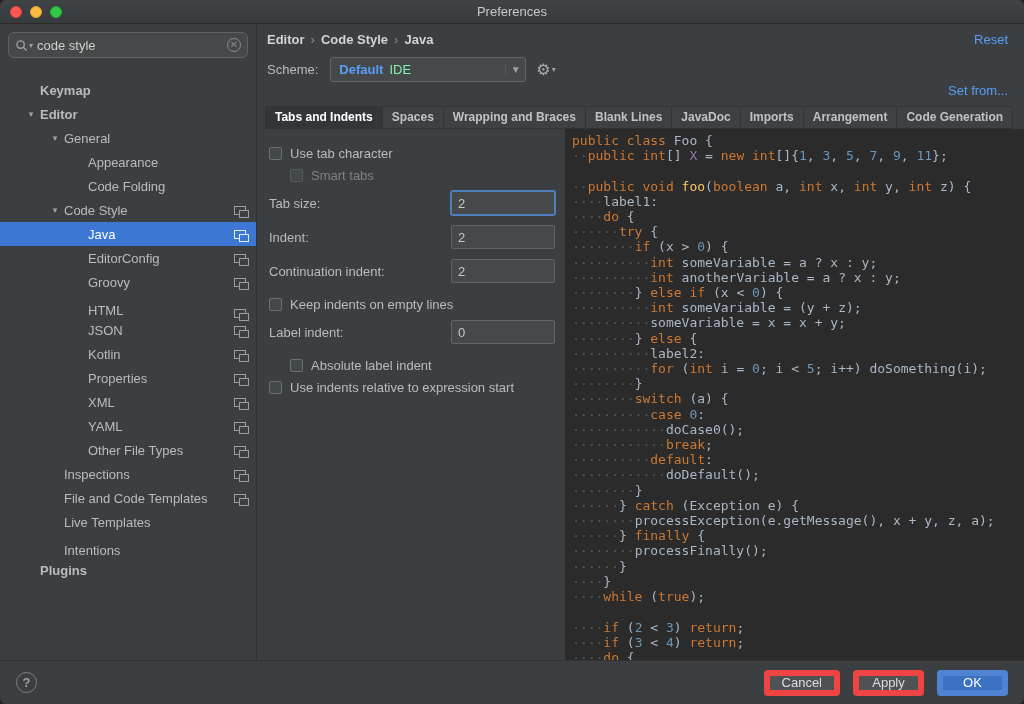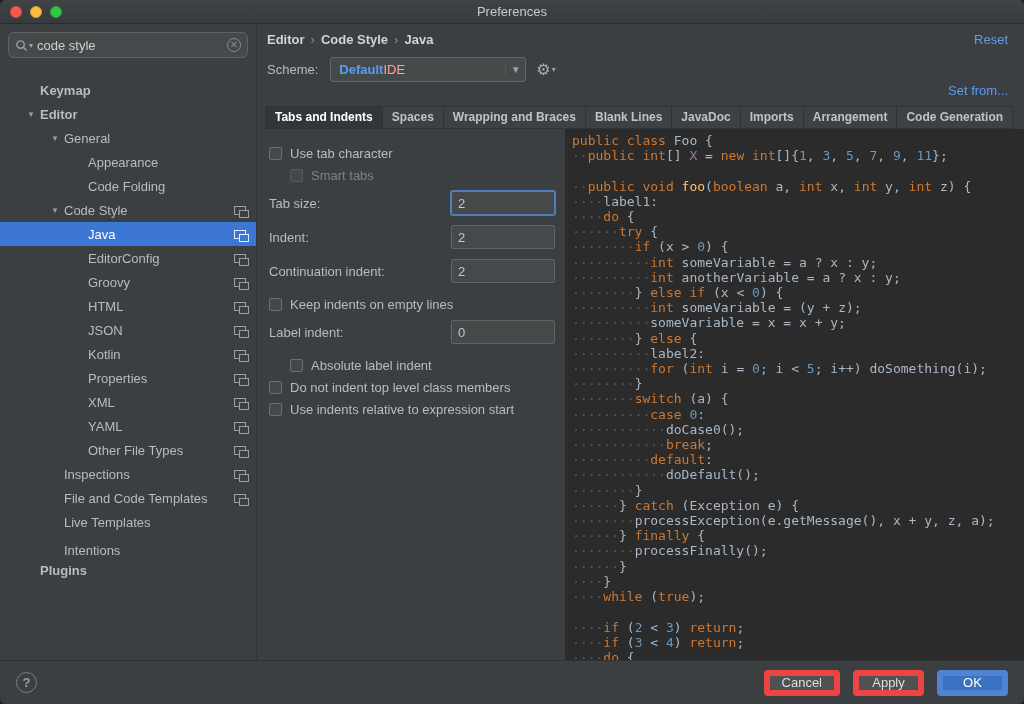--- a/index.html
+++ b/index.html
@@ -62,21 +62,21 @@
   .link { color:var(--link,#589df6); cursor:pointer; }
   .reset-link { position:absolute; right:16px; top:8px; }
   .setfrom-link { position:absolute; right:16px; top:59px; }
   .scheme-row { position:absolute; left:10px; top:33px; display:flex; align-items:center; }
   .scheme-label { margin-right:12px; }
   .combo {
     width:196px; height:25px; background:#45494a; border:1px solid #646464; border-radius:3px;
     display:flex; align-items:center; padding:0 0 0 8px; cursor:pointer;
   }
   .combo-value { color:var(--link,#589df6); font-weight:bold; }
-  .combo-suffix { color:#fca5a5; flex:1; }
+  .combo-suffix { color:#86efac; margin-left:6px; flex:1; }
   .combo-arrow { width:20px; text-align:center; color:#9da0a2; font-size:10px; border-left:1px solid #55585a; }
   .gear { margin-left:10px; color:#a7abad; font-size:16px; cursor:pointer; display:flex; align-items:center; }
   .gear-caret { font-size:8px; color:#9da0a2; margin-left:1px; }
   
   .tabs-row { position:absolute; left:0; right:0; bottom:0; display:flex; padding-left:8px;font-weight:bold; }
   .tab {
     padding:3px 9px 4px; font-size:12px; color:#c2c2c2; border:1px solid #313436;
     background:#3e4143; margin-right:-1px; cursor:pointer; white-space:nowrap;
   }
   .tab.selected { background:#333638; color:#ffffff; }
@@ -188,21 +188,21 @@
           <div class="tree-row" style="padding-left: 70px;">
             <span class="tree-arrow"></span>
             <span class="tree-label">EditorConfig</span>
             <span class="screens-icon"></span>
           </div>
           <div class="tree-row" style="padding-left: 70px;">
             <span class="tree-arrow"></span>
             <span class="tree-label">Groovy</span>
             <span class="screens-icon"></span>
           </div>
-          <div class="tree-row" style="padding-left: 70px;">
+          <div class="tree-row" style="padding-left: 70px; align-items: flex-end;">
             <span class="tree-arrow"></span>
             <span class="tree-label">HTML</span>
             <span class="screens-icon"></span>
           </div>
           <div class="tree-row" style="padding-left: 70px;">
             <span class="tree-arrow"></span>
             <span class="tree-label">JSON</span>
             <span class="screens-icon"></span>
           </div>
           <div class="tree-row" style="padding-left: 70px;">
@@ -319,24 +319,20 @@
           <div class="input-row">
             <span class="field-label">Label indent:</span>
             <input class="num" value="0" style="">
           </div>
 
           <div class="chk-row indented">
             <span class="checkbox"></span>
             <span class="chk-label">Absolute label indent</span>
           </div>
 
-          <div class="chk-row">
-            <span class="checkbox"></span>
-            <span class="chk-label">Do not indent top level class members</span>
-          </div>
 
           <div class="chk-row">
             <span class="checkbox"></span>
             <span class="chk-label">Use indents relative to expression start</span>
           </div>
 
         </div>
 
         <div class="preview"><div class="code-line"><span class="tok-k">public</span><span class="tok-p"> </span><span class="tok-k">class</span><span class="tok-p"> Foo {</span></div><div class="code-line"><span class="tok-ws">··</span><span class="tok-k">public</span><span class="tok-p"> </span><span class="tok-k">int</span><span class="tok-p">[] </span><span class="tok-f">X</span><span class="tok-p"> = </span><span class="tok-k">new</span><span class="tok-p"> </span><span class="tok-k">int</span><span class="tok-p">[]{</span><span class="tok-n">1</span><span class="tok-p">, </span><span class="tok-n">3</span><span class="tok-p">, </span><span class="tok-n">5</span><span class="tok-p">, </span><span class="tok-n">7</span><span class="tok-p">, </span><span class="tok-n">9</span><span class="tok-p">, </span><span class="tok-n">11</span><span class="tok-p">};</span></div><div class="code-line">&nbsp;</div><div class="code-line"><span class="tok-ws">··</span><span class="tok-k">public</span><span class="tok-p"> </span><span class="tok-k">void</span><span class="tok-p"> </span><span class="tok-m">foo</span><span class="tok-p">(</span><span class="tok-k">boolean</span><span class="tok-p"> a, </span><span class="tok-k">int</span><span class="tok-p"> x, </span><span class="tok-k">int</span><span class="tok-p"> y, </span><span class="tok-k">int</span><span class="tok-p"> z) {</span></div><div class="code-line"><span class="tok-ws">····</span><span class="tok-p">label1:</span></div><div class="code-line"><span class="tok-ws">····</span><span class="tok-k">do</span><span class="tok-p"> {</span></div><div class="code-line"><span class="tok-ws">······</span><span class="tok-k">try</span><span class="tok-p"> {</span></div><div class="code-line"><span class="tok-ws">········</span><span class="tok-k">if</span><span class="tok-p"> (x &gt; </span><span class="tok-n">0</span><span class="tok-p">) {</span></div><div class="code-line"><span class="tok-ws">··········</span><span class="tok-k">int</span><span class="tok-p"> someVariable = a ? x : y;</span></div><div class="code-line"><span class="tok-ws">··········</span><span class="tok-k">int</span><span class="tok-p"> anotherVariable = a ? x : y;</span></div><div class="code-line"><span class="tok-ws">········</span><span class="tok-p">} </span><span class="tok-k">else</span><span class="tok-p"> </span><span class="tok-k">if</span><span class="tok-p"> (x &lt; </span><span class="tok-n">0</span><span class="tok-p">) {</span></div><div class="code-line"><span class="tok-ws">··········</span><span class="tok-k">int</span><span class="tok-p"> someVariable = (y + z);</span></div><div class="code-line"><span class="tok-ws">··········</span><span class="tok-p">someVariable = x = x + y;</span></div><div class="code-line"><span class="tok-ws">········</span><span class="tok-p">} </span><span class="tok-k">else</span><span class="tok-p"> {</span></div><div class="code-line"><span class="tok-ws">··········</span><span class="tok-p">label2:</span></div><div class="code-line"><span class="tok-ws">··········</span><span class="tok-k">for</span><span class="tok-p"> (</span><span class="tok-k">int</span><span class="tok-p"> i = </span><span class="tok-n">0</span><span class="tok-p">; i &lt; </span><span class="tok-n">5</span><span class="tok-p">; i++) doSomething(i);</span></div><div class="code-line"><span class="tok-ws">········</span><span class="tok-p">}</span></div><div class="code-line"><span class="tok-ws">········</span><span class="tok-k">switch</span><span class="tok-p"> (a) {</span></div><div class="code-line"><span class="tok-ws">··········</span><span class="tok-k">case</span><span class="tok-p"> </span><span class="tok-n">0</span><span class="tok-p">:</span></div><div class="code-line"><span class="tok-ws">············</span><span class="tok-p">doCase0();</span></div><div class="code-line"><span class="tok-ws">············</span><span class="tok-k">break</span><span class="tok-p">;</span></div><div class="code-line"><span class="tok-ws">··········</span><span class="tok-k">default</span><span class="tok-p">:</span></div><div class="code-line"><span class="tok-ws">············</span><span class="tok-p">doDefault();</span></div><div class="code-line"><span class="tok-ws">········</span><span class="tok-p">}</span></div><div class="code-line"><span class="tok-ws">······</span><span class="tok-p">} </span><span class="tok-k">catch</span><span class="tok-p"> (Exception e) {</span></div><div class="code-line"><span class="tok-ws">········</span><span class="tok-p">processException(e.getMessage(), x + y, z, a);</span></div><div class="code-line"><span class="tok-ws">······</span><span class="tok-p">} </span><span class="tok-k">finally</span><span class="tok-p"> {</span></div><div class="code-line"><span class="tok-ws">········</span><span class="tok-p">processFinally();</span></div><div class="code-line"><span class="tok-ws">······</span><span class="tok-p">}</span></div><div class="code-line"><span class="tok-ws">····</span><span class="tok-p">}</span></div><div class="code-line"><span class="tok-ws">····</span><span class="tok-k">while</span><span class="tok-p"> (</span><span class="tok-k">true</span><span class="tok-p">);</span></div><div class="code-line">&nbsp;</div><div class="code-line"><span class="tok-ws">····</span><span class="tok-k">if</span><span class="tok-p"> (</span><span class="tok-n">2</span><span class="tok-p"> &lt; </span><span class="tok-n">3</span><span class="tok-p">) </span><span class="tok-k">return</span><span class="tok-p">;</span></div><div class="code-line"><span class="tok-ws">····</span><span class="tok-k">if</span><span class="tok-p"> (</span><span class="tok-n">3</span><span class="tok-p"> &lt; </span><span class="tok-n">4</span><span class="tok-p">) </span><span class="tok-k">return</span><span class="tok-p">;</span></div><div class="code-line"><span class="tok-ws">····</span><span class="tok-k">do</span><span class="tok-p"> {</span></div></div>
       </div>

